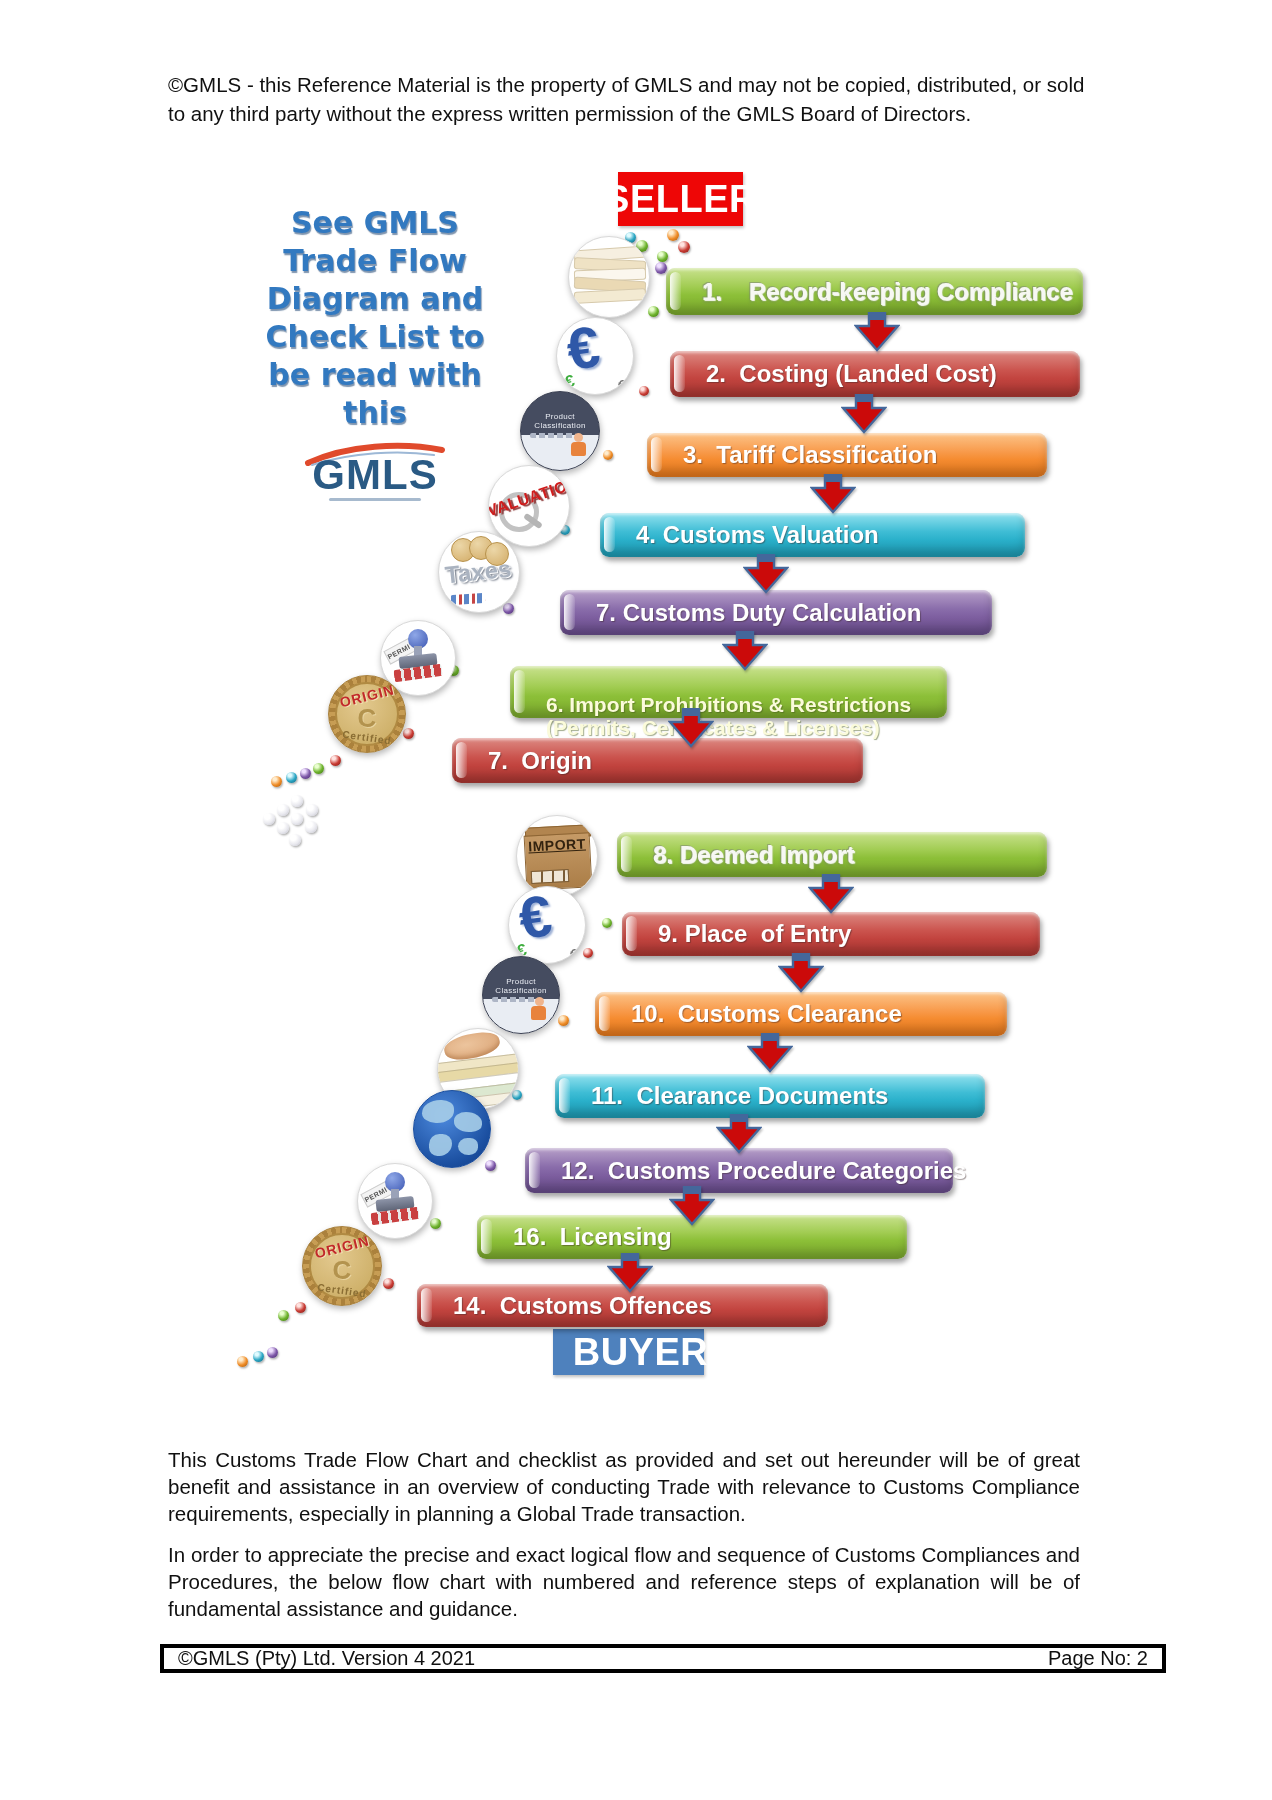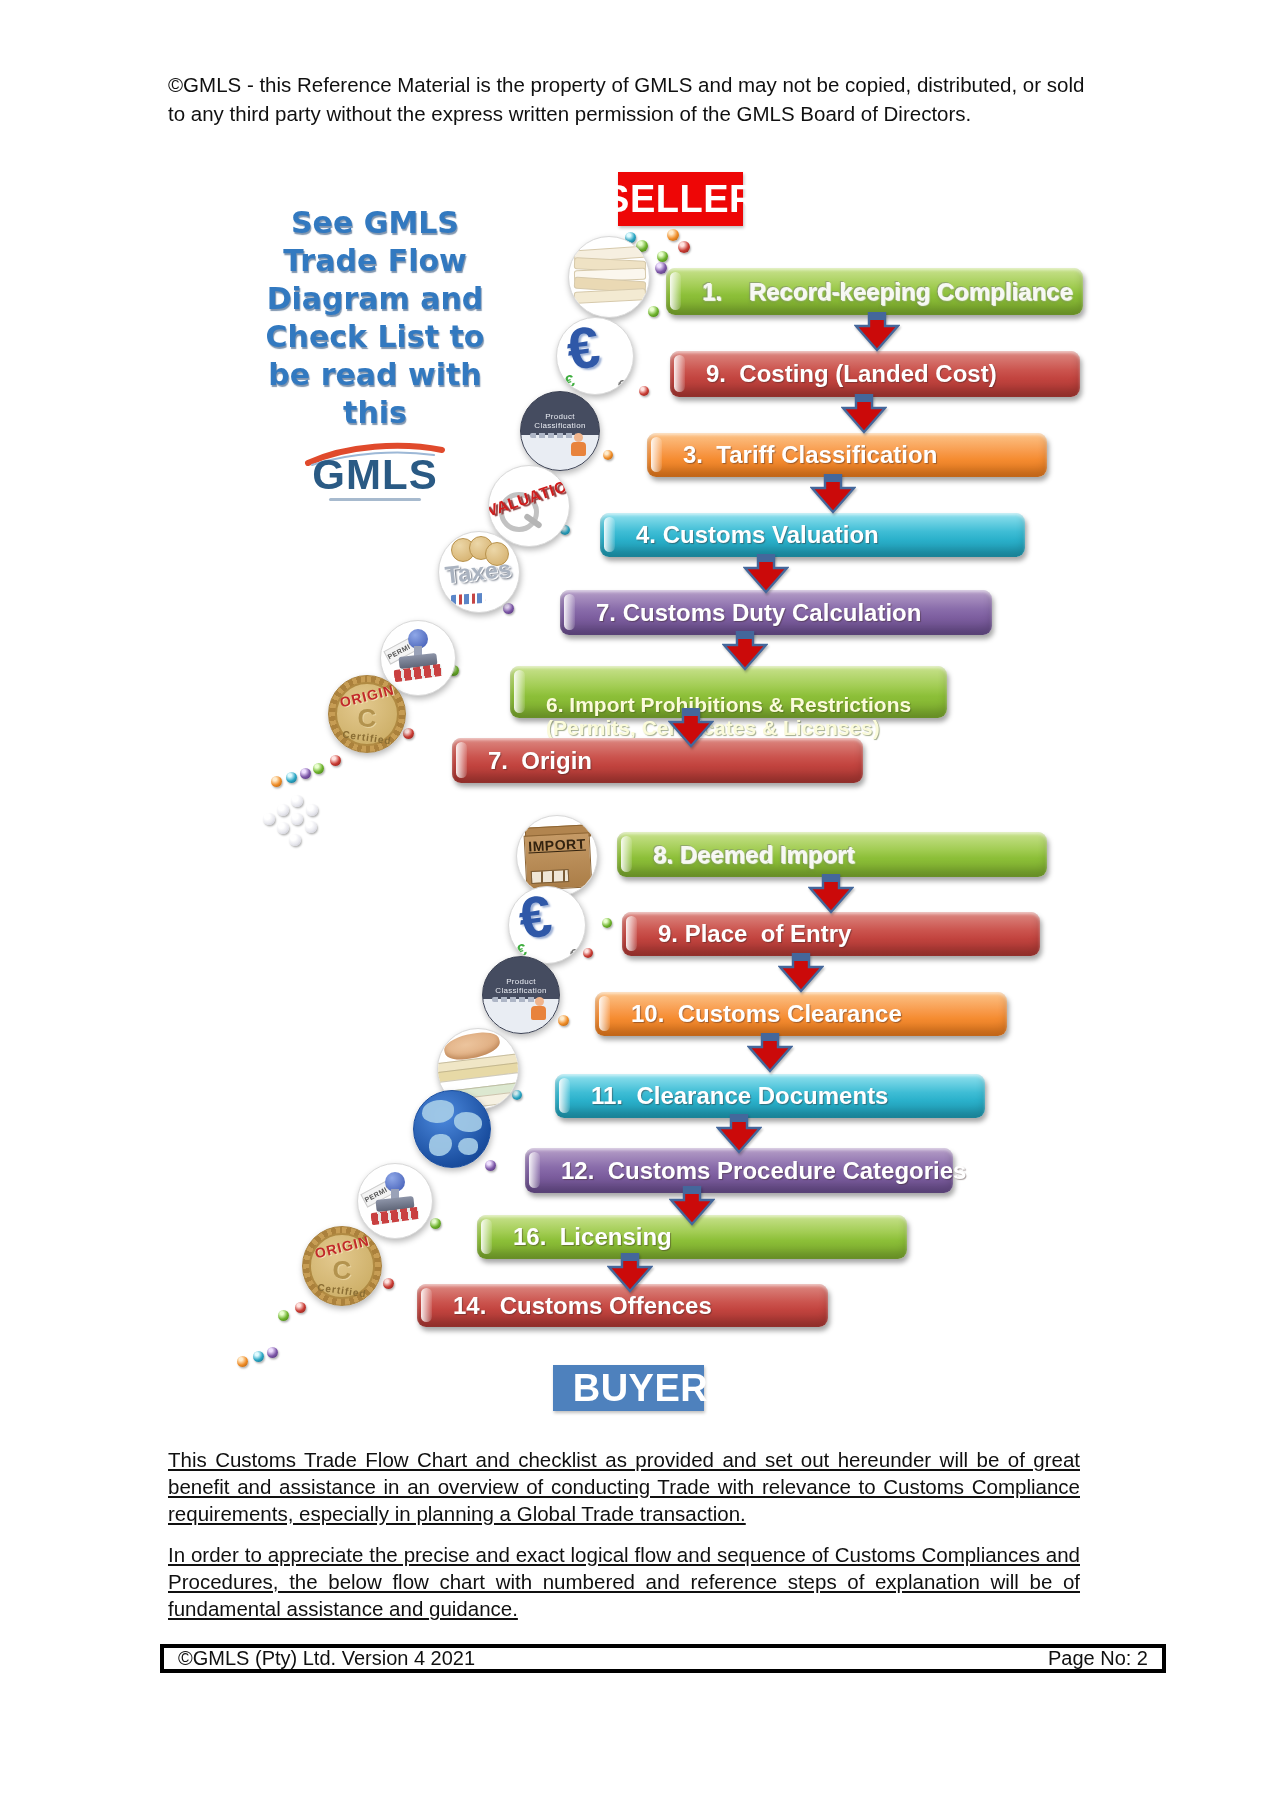--- a/index.html
+++ b/index.html
@@ -2,36 +2,36 @@
 <html><head>
 <meta charset="utf-8">
 <style>
   html,body{margin:0;padding:0;background:#ffffff;}
   body{font-family:"Liberation Sans",sans-serif;color:#111;}
   #canvas{position:relative;width:1272px;height:1800px;background:#fff;overflow:hidden;}
 
   
   .copyright{position:absolute;left:168px;top:70px;width:920px;font-size:20.5px;line-height:29px;color:#101010;}
   .bodytext{position:absolute;left:168px;top:1446px;width:912px;font-size:20.5px;line-height:27px;color:#101010;text-align:justify;}
-  .bodytext p{margin:0 0 14px 0;text-decoration:underline;}
+  .bodytext p{margin:0 0 14px 0;}
 
   
   .side-note{position:absolute;left:243px;top:204px;width:264px;text-align:center;
     font-family:"DejaVu Sans",sans-serif;font-weight:bold;font-size:30px;line-height:38px;
     color:#3279c0;text-shadow:1px 2px 1px rgba(21,62,110,.55);}
   .gmls-logo{position:absolute;left:300px;top:440px;width:150px;text-align:center;}
   .gmls-logo .swoosh{position:absolute;left:2px;top:2px;}
   .gmls-logo .letters{position:relative;margin-top:14px;font-size:42px;font-weight:bold;letter-spacing:1px;color:#2a5a84;line-height:42px;}
   .gmls-logo .tagline{margin:2px auto 0 auto;width:92px;height:3px;background:#8aa3bd;border-radius:2px;opacity:.75;}
 
   
   .badge{position:absolute;display:flex;align-items:center;justify-content:center;
     color:#fff;font-weight:bold;font-size:38px;letter-spacing:.5px;}
   .seller{left:618px;top:172px;width:125px;height:54px;background:#ee0606;box-shadow:1px 2px 3px rgba(0,0,0,.25);}
-  .buyer{left:553px;top:1365px;width:127px;height:46px;background:#4e81bd;box-shadow:1px 2px 3px rgba(0,0,0,.25);padding-left:24px;}
+  .buyer{left:553px;top:1329px;width:127px;height:46px;background:#4e81bd;box-shadow:1px 2px 3px rgba(0,0,0,.25);padding-left:24px;}
 
   
   .bar{position:absolute;border-radius:9px;z-index:5;display:flex;align-items:center;
     box-shadow:2px 4px 5px rgba(0,0,0,.35), inset 0 -8px 10px rgba(0,0,0,.18), inset 0 2px 3px rgba(255,255,255,.55);}
   .bar::before{content:"";position:absolute;left:4px;top:4px;bottom:5px;width:11px;border-radius:6px;
     background:linear-gradient(to right,rgba(255,255,255,.9),rgba(255,255,255,.12));}
   .bar .bar-label{position:relative;padding-left:36px;color:#fff;font-weight:bold;font-size:24px;white-space:pre;
     text-shadow:1px 1px 1px rgba(60,40,40,.45);}
   .bar.green {background:linear-gradient(#c9e28e 0%,#a1cc52 40%,#8cbf38 58%,#7cab2d 100%);}
   .bar.red   {background:linear-gradient(#dd8a83 0%,#cb544e 42%,#c2443f 60%,#ad3732 100%);}
@@ -123,21 +123,21 @@
     <div class="tagline"></div>
   </div>
 
   <div class="badge seller">SELLER</div>
   <div class="badge buyer">BUYER</div>
 
   <div class="bar green" style="left:666px;top:268px;width:417px;height:47px">
       <span class="bar-label emboss">1.    Record-keeping Compliance</span>
     </div>
   <div class="bar red" style="left:670px;top:351px;width:410px;height:46px">
-      <span class="bar-label">9.  Costing (Landed Cost)</span>
+      <span class="bar-label">2.  Costing (Landed Cost)</span>
     </div>
   <div class="bar orange" style="left:647px;top:433px;width:400px;height:44px">
       <span class="bar-label">3.  Tariff Classification</span>
     </div>
   <div class="bar cyan" style="left:600px;top:513px;width:425px;height:44px">
       <span class="bar-label">4. Customs Valuation</span>
     </div>
   <div class="bar purple" style="left:560px;top:590px;width:432px;height:45px">
       <span class="bar-label">7. Customs Duty Calculation</span>
     </div>

